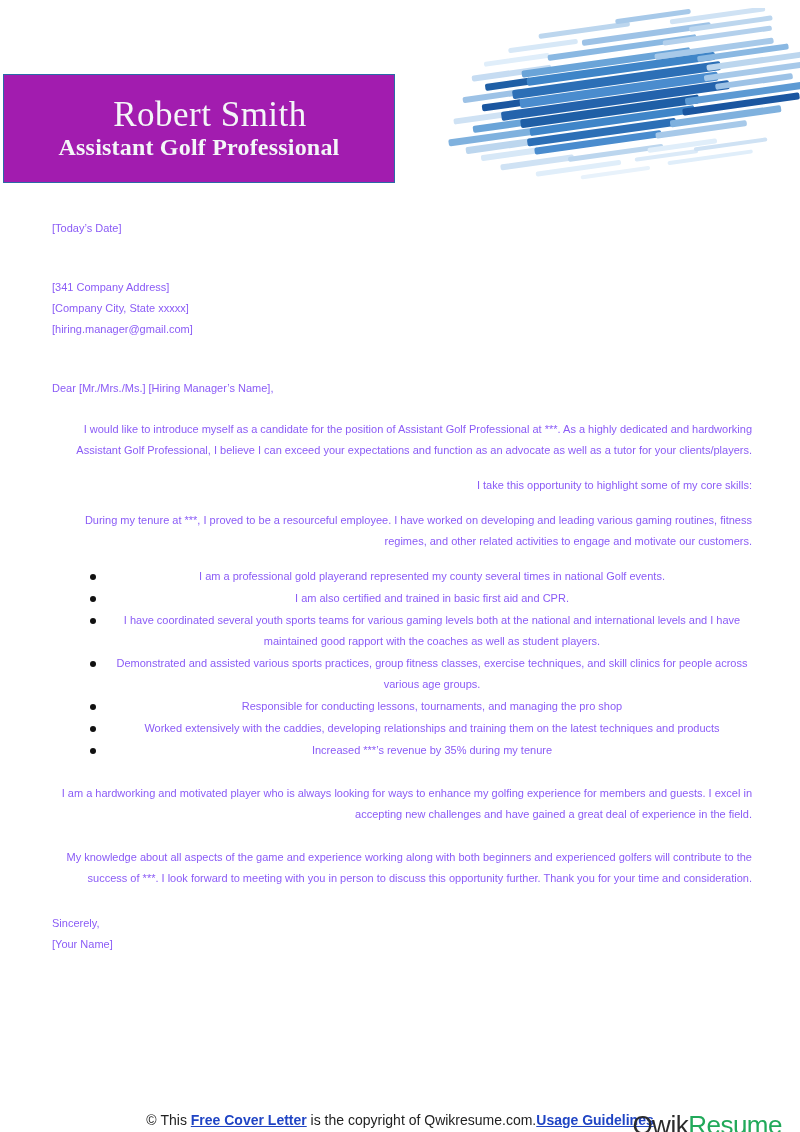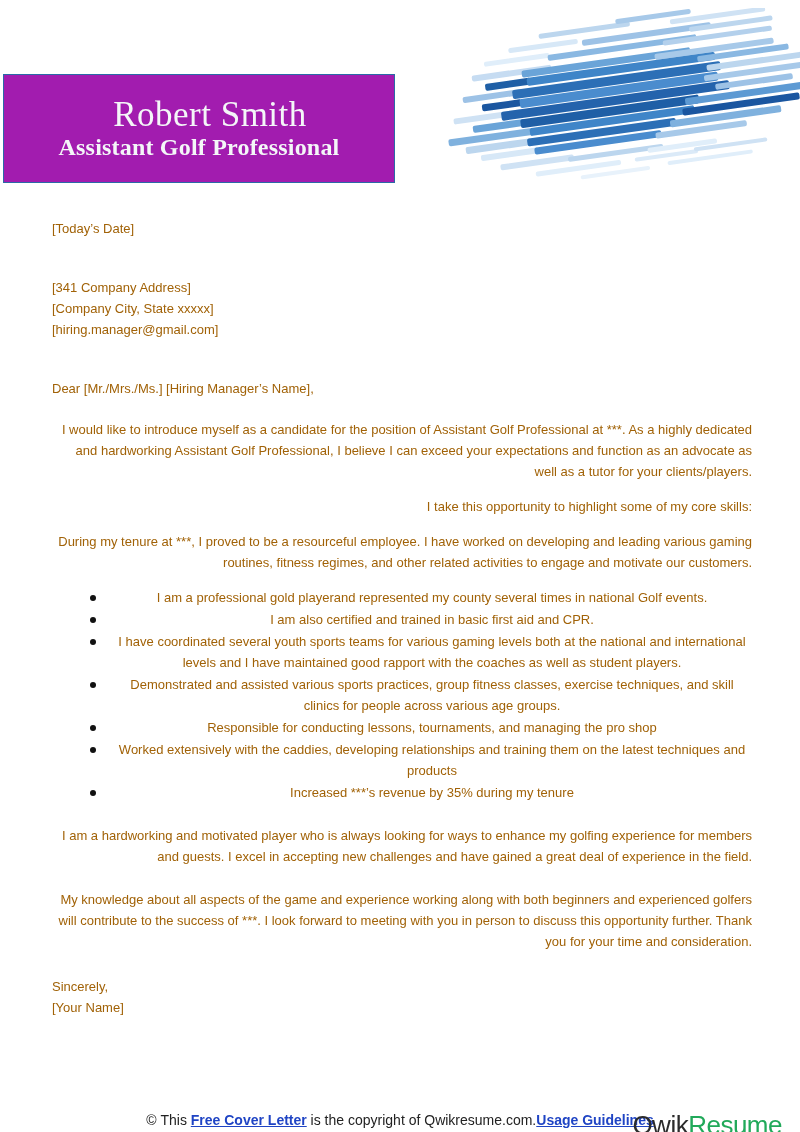--- a/index.html
+++ b/index.html
@@ -69,23 +69,23 @@
     height: 180px;
   }
   #header-art svg { display: block; }
 
   
   #letter {
     position: absolute;
     left: 52px;
     top: 218px;
     width: 700px;
-    font-size: 13px;
+    font-size: 11px;
     line-height: 21px;
-    color: #a16207;
+    color: #8b5cf6;
   }
   .date-line { margin: 0 0 38px 0; }
   .addr-line { margin: 0; }
   #recipient-block { margin: 0 0 38px 0; }
   .salutation { margin: 0 0 20px 0; }
   .para { margin: 0 0 14px 0; text-align: right; }
   #skills-list {
     margin: 4px 0 14px 0;
     padding: 0 0 0 38px;
     list-style: none;

